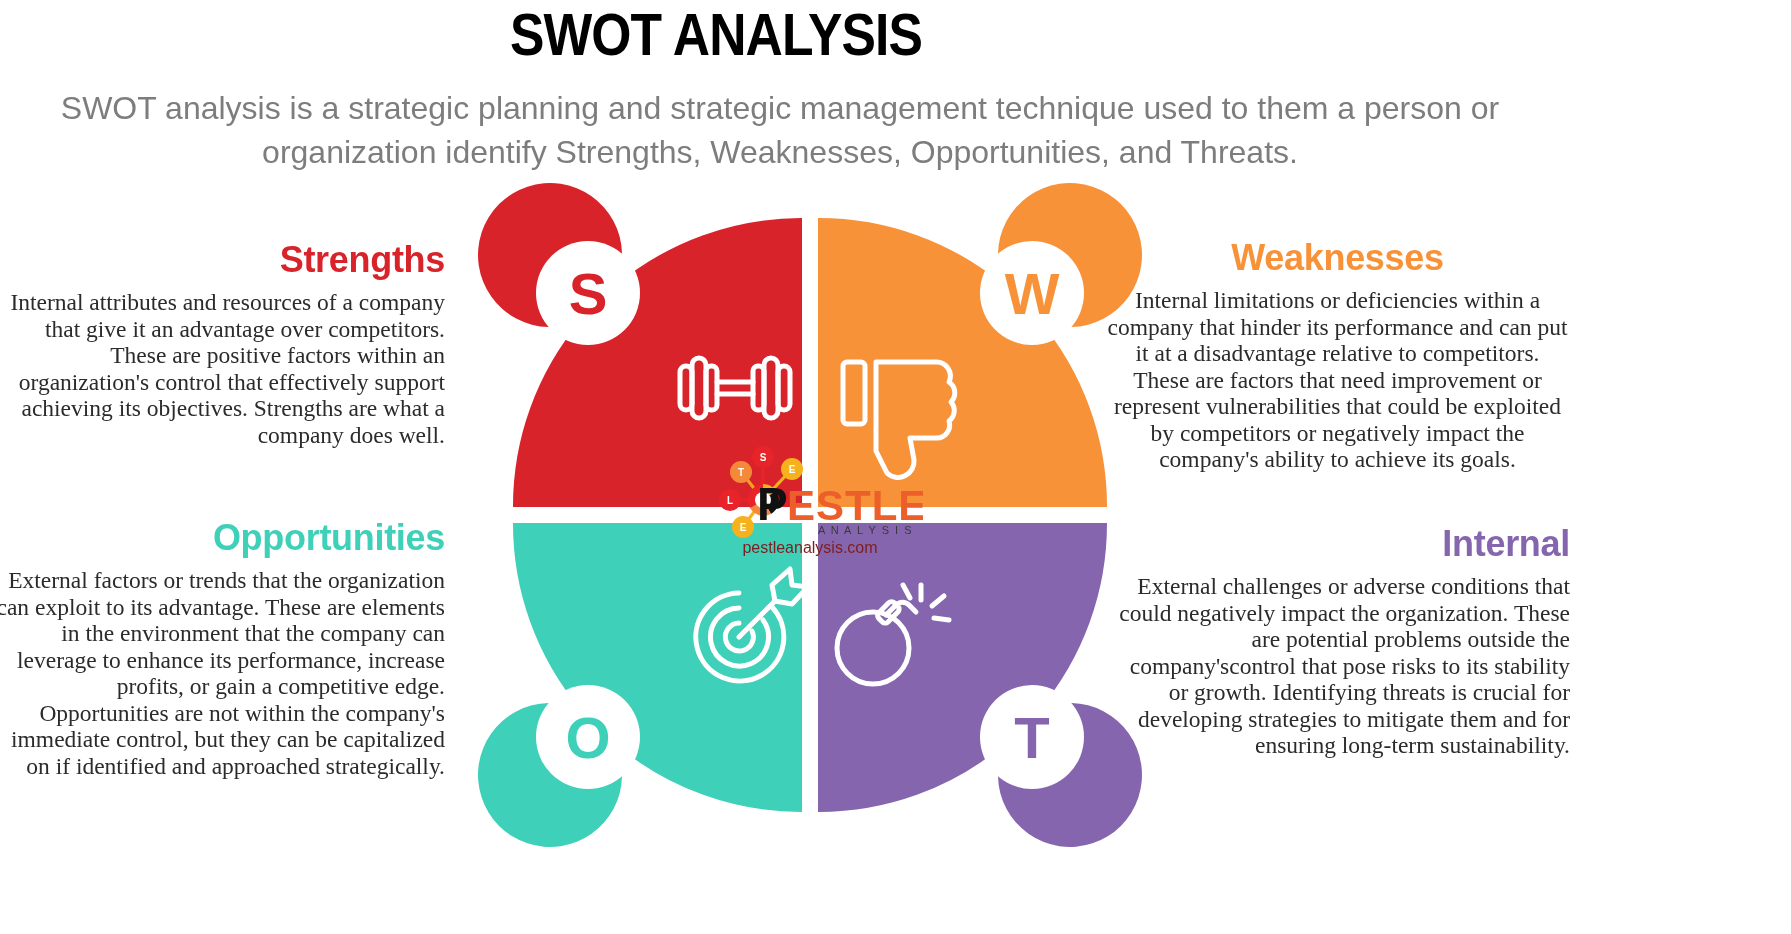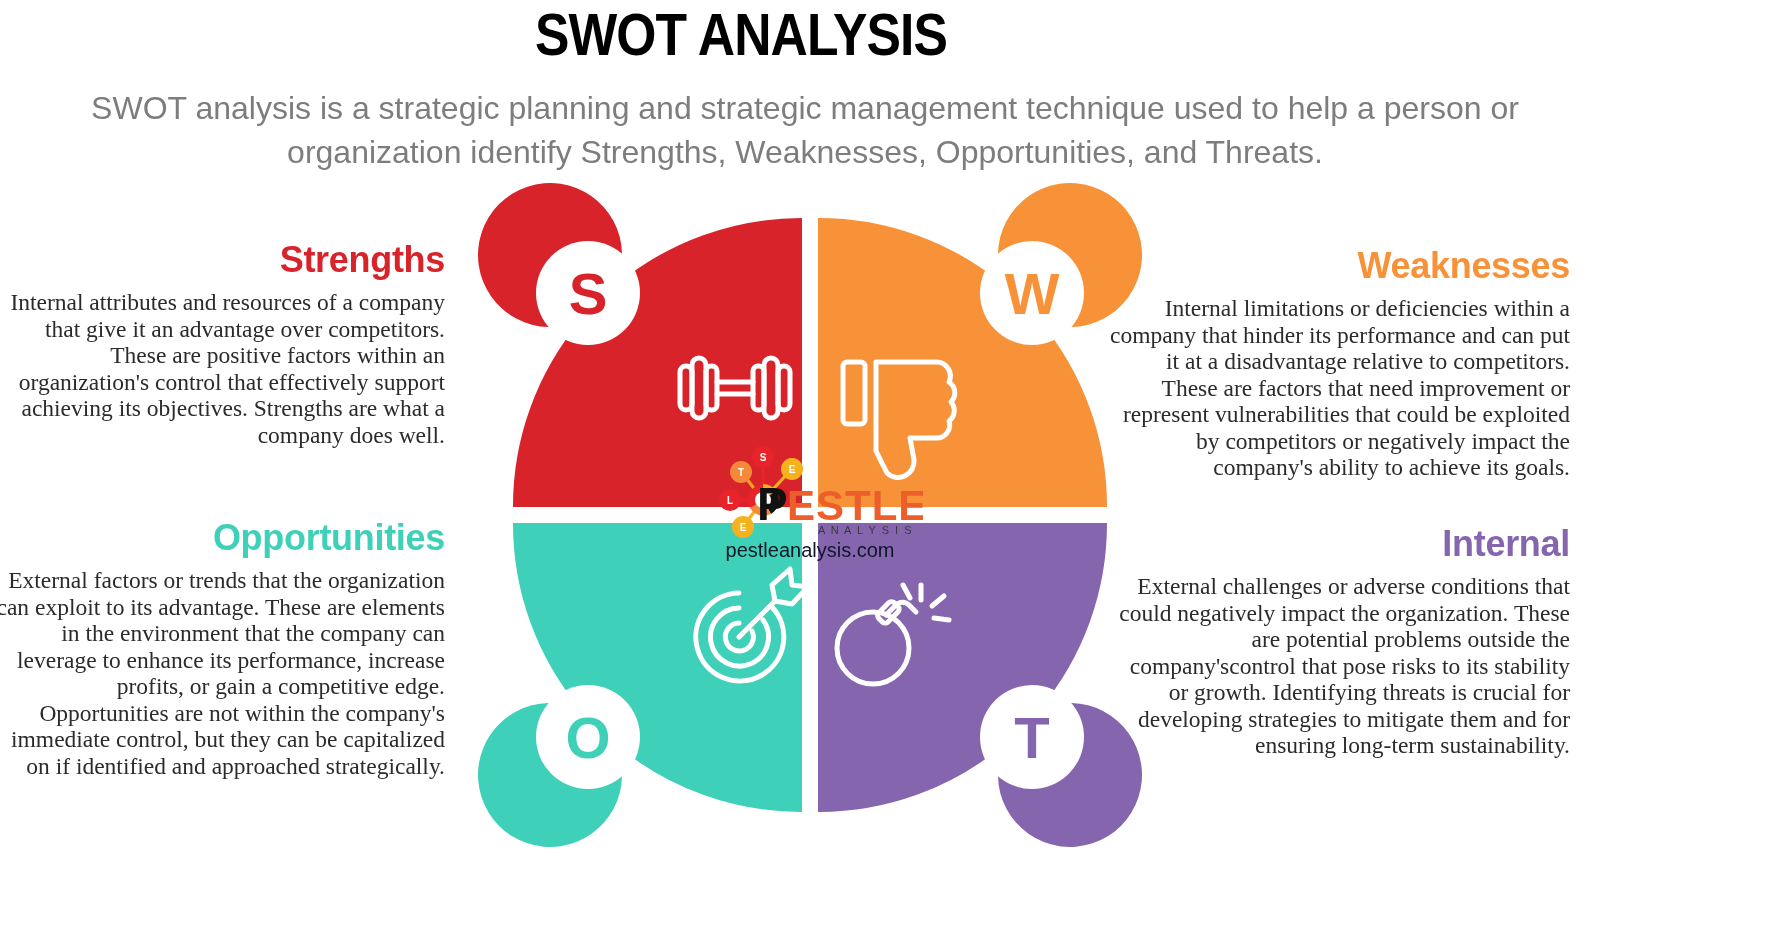--- a/index.html
+++ b/index.html
@@ -6,21 +6,21 @@
   body{
     width:1791px;height:934px;
     background:#ffffff;
     font-family:"Liberation Sans", sans-serif;
     overflow:hidden;
     position:relative;
   }
   .page{position:relative;width:1791px;height:934px;}
 
   
-  .hdr{position:absolute;left:0;top:0;width:1432px;text-align:center;margin-left:25px;}
+  .hdr{position:absolute;left:0;top:0;width:1432px;text-align:center;}
   .hdr-title{
     font-family:"Liberation Sans", sans-serif;
     font-weight:bold;
     font-size:60px;
     letter-spacing:-1px;
     color:#000000;
     margin-top:2px;
     line-height:66px;
     transform:scaleX(0.86);
   }
@@ -59,49 +59,49 @@
     line-height:26.5px;
     color:#2b2b2b;
   }
   .left{text-align:right;width:455px;left:-10px;}
   .right{text-align:right;width:465px;left:1105px;}
 
   #blk-strengths{top:240px;}
   #blk-strengths h3{color:#d8232a;}
   #blk-opportunities{top:518px;}
   #blk-opportunities h3{color:#3ed0b8;}
-  #blk-weaknesses{top:246px;}
+  #blk-weaknesses{top:238px;text-align:center;}
   #blk-weaknesses h3{color:#f79239;}
   #blk-threats{top:524px;}
   #blk-threats h3{color:#8566ae;}
 
   
   .logo{
     position:absolute;
     left:697px;top:438px;
     width:226px;height:125px;
     text-align:center;
   }
   .logo svg{display:block;}
   .logo-url{
     font-family:"Liberation Sans", sans-serif;
-    font-size:20px;
-    color:#0f172a;
+    font-size:16px;
+    color:#7f1d1d;
     letter-spacing:0px;
     margin-top:1px;
   }
 </style>
 </head>
 <body>
 
 <div class="page">
 
   <div class="hdr">
     <div class="hdr-title">SWOT ANALYSIS</div>
-    <div class="hdr-sub">SWOT analysis is a strategic planning and strategic management technique used to help a person or organization identify Strengths, Weaknesses, Opportunities, and Threats.</div>
+    <div class="hdr-sub">SWOT analysis is a strategic planning and strategic management technique used to them a person or organization identify Strengths, Weaknesses, Opportunities, and Threats.</div>
   </div>
 
   <div class="block left" id="blk-strengths">
     <h3>Strengths</h3>
     <p>Internal attributes and resources of a company that give it an advantage over competitors. These are positive factors within an organization's control that effectively support achieving its objectives. Strengths are what a company does well.</p>
   </div>
 
   <div class="block left" id="blk-opportunities">
     <h3>Opportunities</h3>
     <p>External factors or trends that the organization can exploit to its advantage. These are elements in the environment that the company can leverage to enhance its performance, increase profits, or gain a competitive edge. Opportunities are not within the company's immediate control, but they can be capitalized on if identified and approached strategically.</p>

